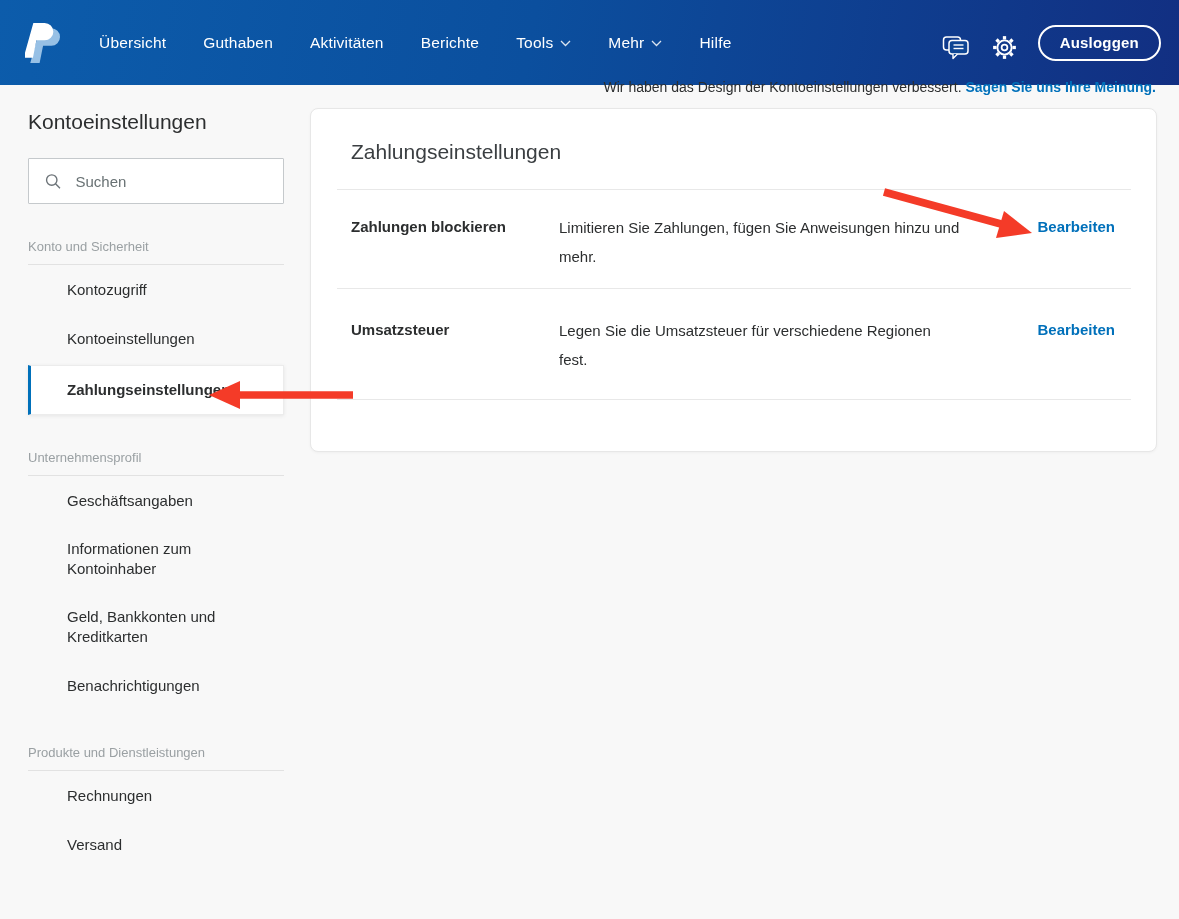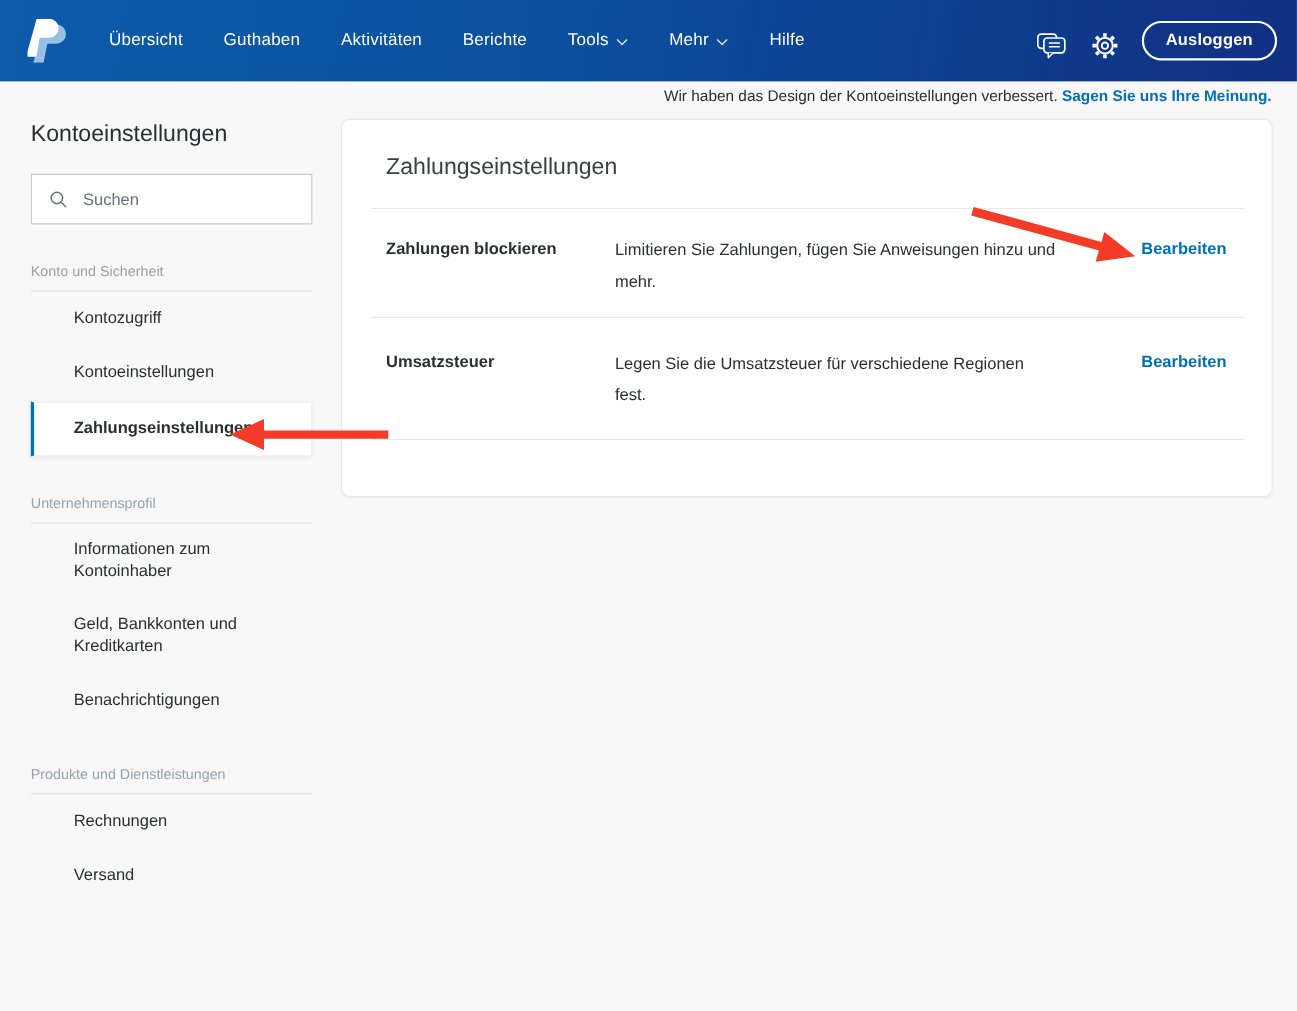--- a/index.html
+++ b/index.html
@@ -7,21 +7,21 @@
   body {
     font-family: "Liberation Sans", sans-serif;
     background:#f8f8f8;
     color:#2c2e2f;
     position:relative;
     overflow:hidden;
   }
 
   
   .topnav {
-    height:74px;
+    height:85px;
     background:linear-gradient(100deg, #0c5cab 0%, #0b4f9e 45%, #122f82 100%);
     display:flex;
     align-items:center;
     padding:0 18px 0 25px;
     color:#fff;
   }
   .logo { width:38px; height:40px; flex:0 0 auto; margin-right:36px; cursor:pointer; }
   .nav-items { display:flex; align-items:center; list-style:none; gap:37px; }
   .nav-item {
     font-size:15.5px; color:#fff; cursor:pointer; white-space:nowrap;
@@ -189,20 +189,23 @@
   <div class="side-item">
     <span class="side-item-label">Kontoeinstellungen</span>
   </div>
   <div class="side-item active">
     <span class="side-item-label">Zahlungseinstellungen</span>
   </div>
 
   <div class="side-section-label">Unternehmensprofil</div>
   <div class="side-divider"></div>
   <div class="side-item">
+    <span class="side-item-label">Geschäftsangaben</span>
+  </div>
+  <div class="side-item">
     <span class="side-item-label">Informationen zum Kontoinhaber</span>
   </div>
   <div class="side-item">
     <span class="side-item-label">Geld, Bankkonten und Kreditkarten</span>
   </div>
   <div class="side-item">
     <span class="side-item-label">Benachrichtigungen</span>
   </div>
 
   <div class="side-section-label">Produkte und Dienstleistungen</div>

